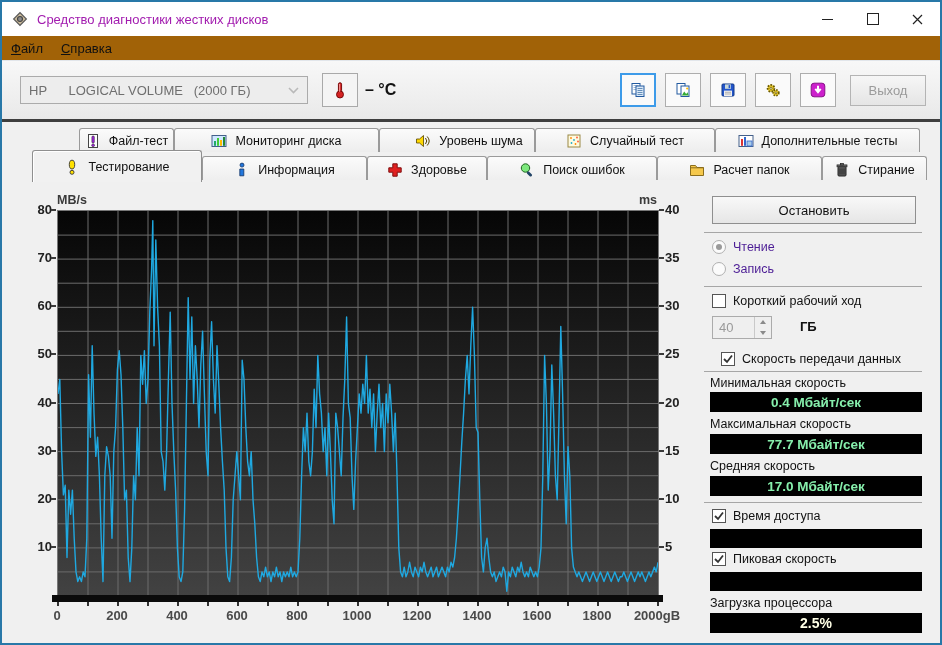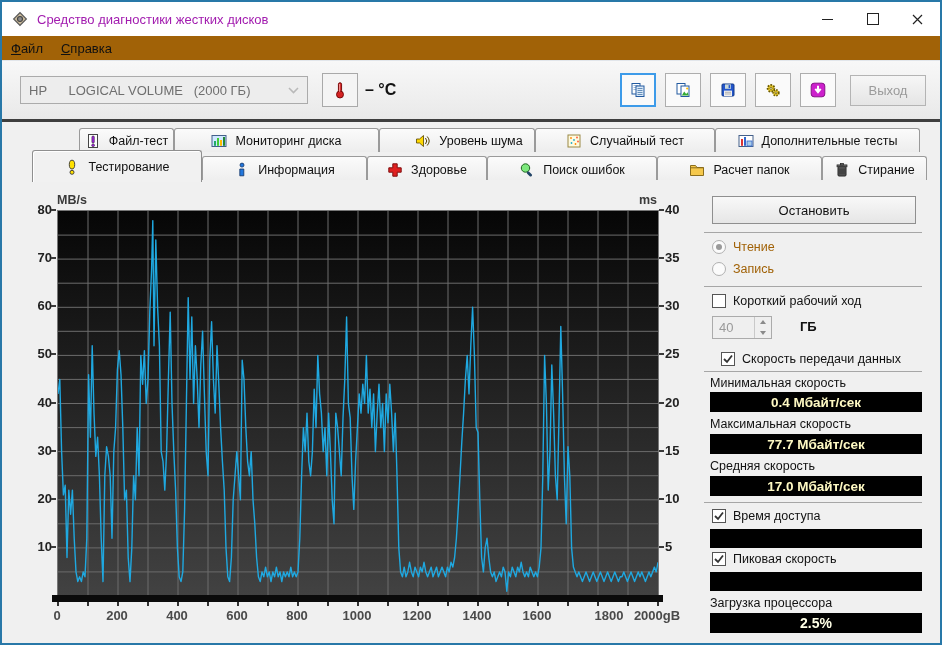--- a/index.html
+++ b/index.html
@@ -45,35 +45,35 @@
   .ylab{position:absolute;font-size:13px;font-weight:600;color:#222;width:28px;}
   .ylab.left{text-align:right;}
   .ytick{position:absolute;width:5px;height:2px;background:#3A3A3A;}
   .xlab{position:absolute;font-size:13px;font-weight:600;color:#4A4A4A;top:428px;transform:translateX(-50%);white-space:nowrap;}
   .xtick{position:absolute;top:422px;width:2px;height:4px;background:#333;}
   
   .panel{position:absolute;left:706px;top:0;width:222px;height:100%;}
   .stop-btn{position:absolute;left:4px;top:16px;width:202px;height:26px;border:1px solid #8F8F8F;background:linear-gradient(#F8F8F8,#E6E6E6);font-size:13px;color:#111;display:flex;align-items:center;justify-content:center;}
   .hsep{position:absolute;left:-4px;width:218px;height:1px;background:#A6A6A6;}
   .radio-row,.check-row{position:absolute;left:4px;display:flex;align-items:center;gap:7px;font-size:12.5px;}
-  .radio-row{color:#a16207;}
+  .radio-row{color:#4c1d95;}
   .rb{width:14px;height:14px;border-radius:50%;border:1px solid #B0B0B0;background:#FBFBFB;box-sizing:border-box;display:flex;align-items:center;justify-content:center;}
   .rb.selected::after{content:"";width:6px;height:6px;border-radius:50%;background:#9A9A9A;}
   .cb{width:14px;height:14px;border:1px solid #555;background:#fff;box-sizing:border-box;display:flex;align-items:center;justify-content:center;}
   .check-row{color:#111;}
   .spinbox{position:absolute;left:4px;top:136px;width:60px;height:23px;border:1px solid #ABABAB;background:#EFEFEF;box-sizing:border-box;display:flex;}
   .spin-value{flex:1;font-size:13px;color:#9A9A9A;display:flex;align-items:center;padding-left:6px;}
   .spin-btns{width:16px;display:flex;flex-direction:column;border-left:1px solid #C9C9C9;}
   .spin-up,.spin-down{flex:1;display:flex;align-items:center;justify-content:center;}
   .tri-up{width:0;height:0;border-left:3px solid transparent;border-right:3px solid transparent;border-bottom:4px solid #8A8A8A;}
   .tri-down{width:0;height:0;border-left:3px solid transparent;border-right:3px solid transparent;border-top:4px solid #8A8A8A;}
   .spin-unit{position:absolute;left:92px;top:139px;font-size:13px;font-weight:bold;color:#111;}
   .plabel{position:absolute;left:2px;font-size:12.5px;color:#111;}
   .val-field{position:absolute;left:2px;width:212px;height:20px;background:#000;display:flex;align-items:center;justify-content:center;}
-  .val-field .cyan{font-size:13.5px;font-weight:bold;color:#fef9c3;}
+  .val-field .cyan{font-size:13.5px;font-weight:bold;color:#86efac;}
   .val-field .cpu{font-size:14px;font-weight:bold;color:#FFFFE6;}
 </style>
 </head>
 <body>
 
 <div id="window">
 
   <div class="titlebar">
     <span class="app-icon">
       <svg width="18" height="18" viewBox="0 0 16 16">
@@ -378,21 +378,21 @@
         <span class="ytick" style="left:657px;top:366px;"></span>
         <span class="xlab" style="left:55px;">0</span>
         <span class="xlab" style="left:115px;">200</span>
         <span class="xlab" style="left:175px;">400</span>
         <span class="xlab" style="left:235px;">600</span>
         <span class="xlab" style="left:295px;">800</span>
         <span class="xlab" style="left:355px;">1000</span>
         <span class="xlab" style="left:415px;">1200</span>
         <span class="xlab" style="left:475px;">1400</span>
         <span class="xlab" style="left:535px;">1600</span>
-        <span class="xlab" style="left:595px;margin-left:12px;">1800</span>
+        <span class="xlab" style="left:595px;">1800</span>
         <span class="xlab" style="left:655px;">2000gB</span>
         <span class="xtick" style="left:55px;"></span>
         <span class="xtick" style="left:85px;"></span>
         <span class="xtick" style="left:115px;"></span>
         <span class="xtick" style="left:145px;"></span>
         <span class="xtick" style="left:175px;"></span>
         <span class="xtick" style="left:205px;"></span>
         <span class="xtick" style="left:235px;"></span>
         <span class="xtick" style="left:265px;"></span>
         <span class="xtick" style="left:295px;"></span>

